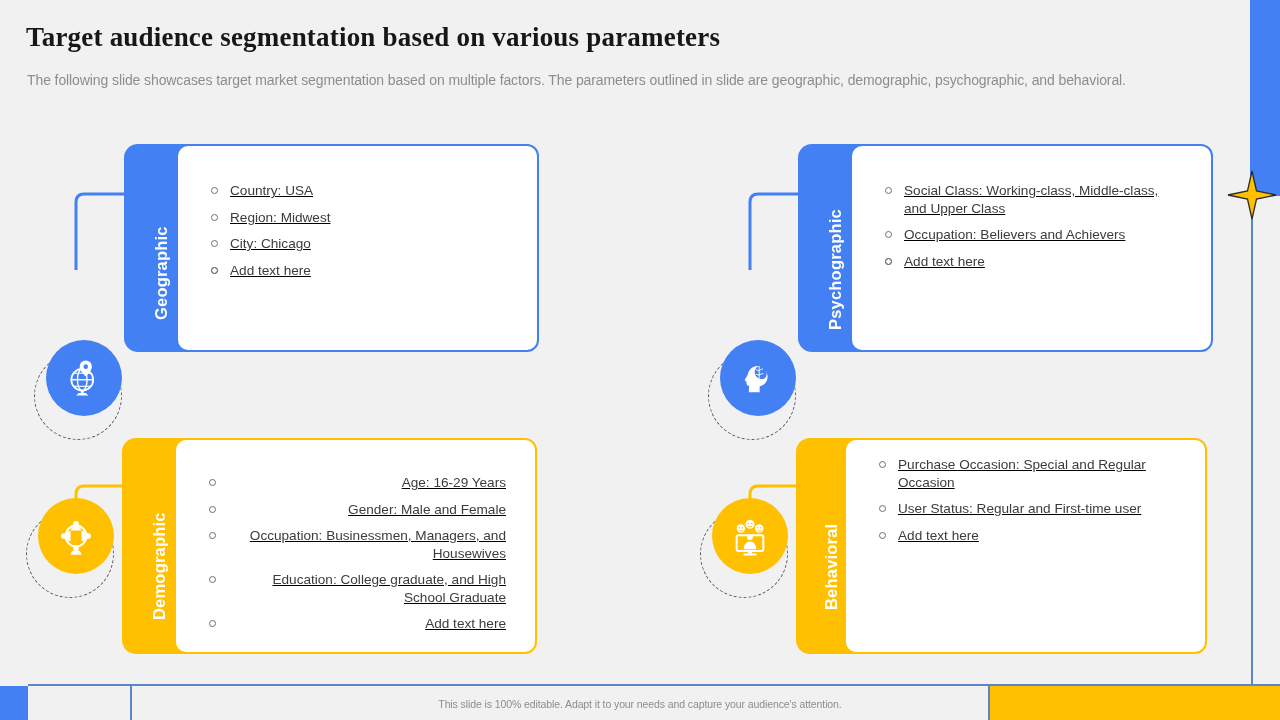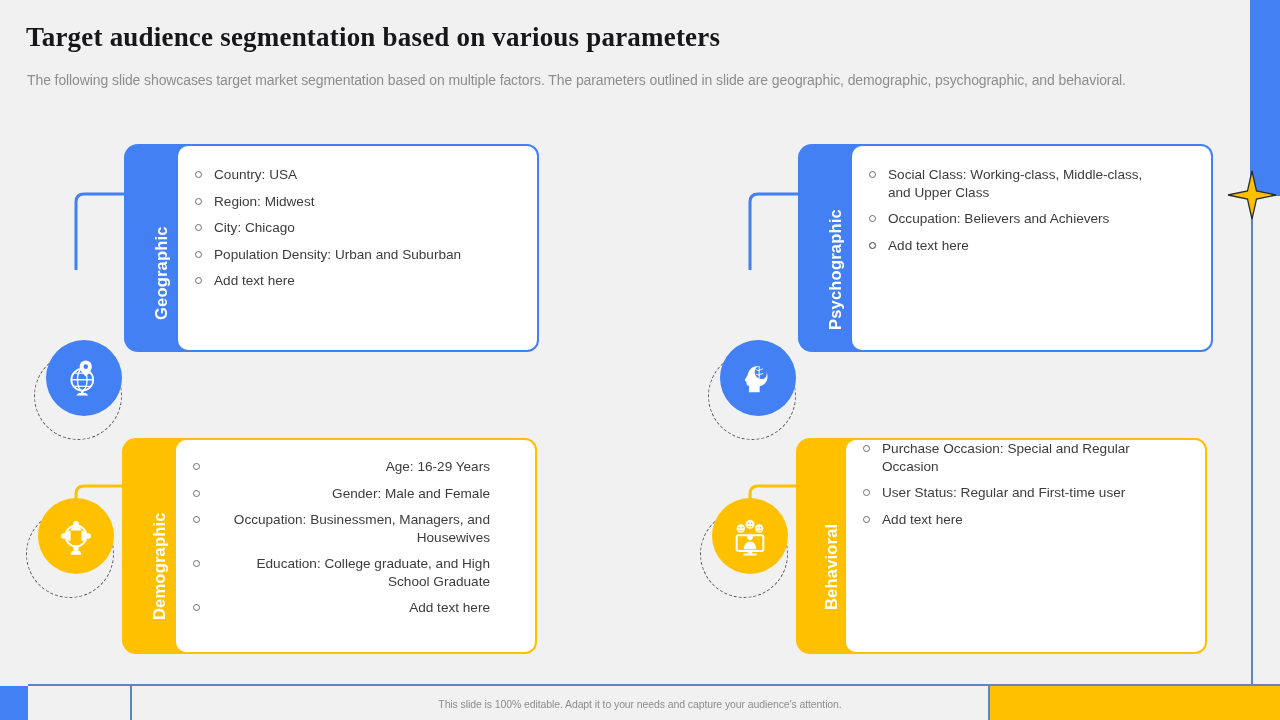--- a/index.html
+++ b/index.html
@@ -141,23 +141,24 @@
     font-weight: bold;
     font-size: 16.5px;
     letter-spacing: .2px;
     white-space: nowrap;
     transform-origin: 0 0;
     transform: rotate(-90deg);
   }
 
   .bullets {
     position: absolute;
-    margin: 0;
+    margin: 16px;
     padding: 0;
     list-style: none;
+    text-decoration: underline;
   }
   .bullets li {
     position: relative;
     padding-left: 22px;
     font-size: 13.6px;
     line-height: 17.5px;
     color: #3c3c3c;
     margin-bottom: 9px;
   }
   .bullets li .marker {
@@ -249,21 +250,21 @@
           <rect x="20.5" y="38" width="3" height="4" fill="#ffffff"></rect>
           <path d="M15 44 h14 l-3 -3 h-8 z" fill="#ffffff"></path>
         </svg>
       </div>
     </div>
 
     <ul class="bullets" style="left:192px; top:34px; width:320px;">
       <li><span class="marker"></span><span>Country:  USA</span></li>
       <li><span class="marker"></span><span>Region: Midwest</span></li>
       <li><span class="marker"></span><span>City: Chicago</span></li>
-      <li><span class="marker"></span><span>Population Density: Urban and Suburban</span></li>
+      <li><span class="marker"></span></li>
       <li><span class="marker"></span><span>Add text here</span></li>
     </ul>
   </div>
 
   <div class="block" style="left:674px; top:132px; width:606px; height:240px;">
 
     <svg class="connector" style="left:58px; top:48px;" width="80" height="90" viewBox="0 0 80 90">
       <path d="M18 90 L18 22 Q18 14 26 14 L80 14" fill="none" stroke="#4280f4" stroke-width="3"></path>
     </svg>
 

